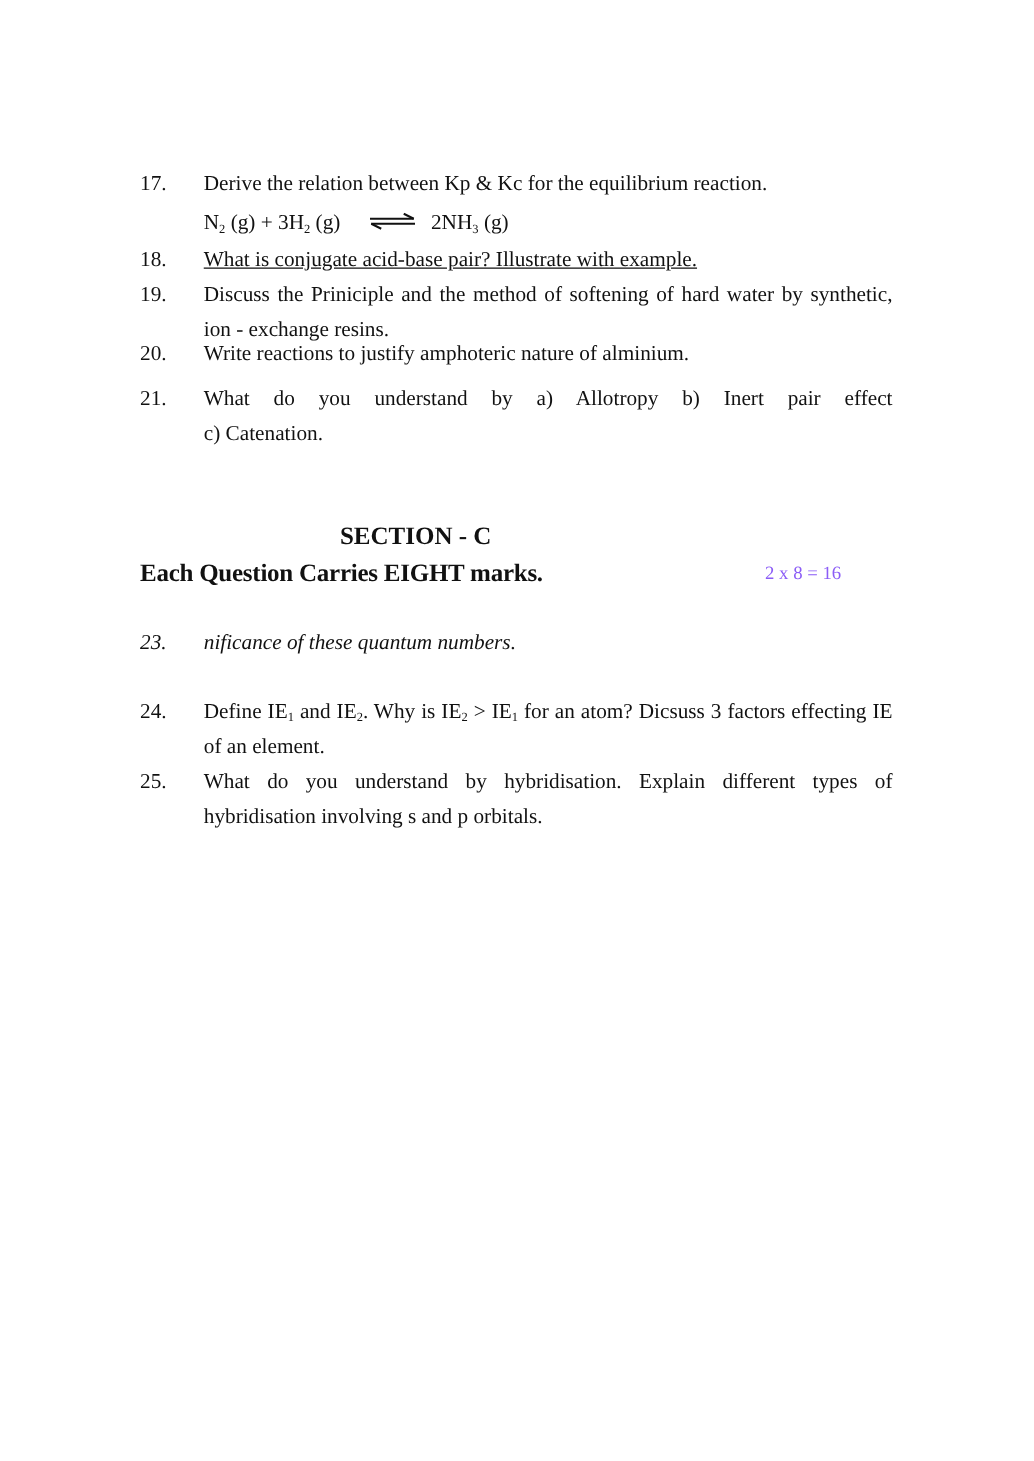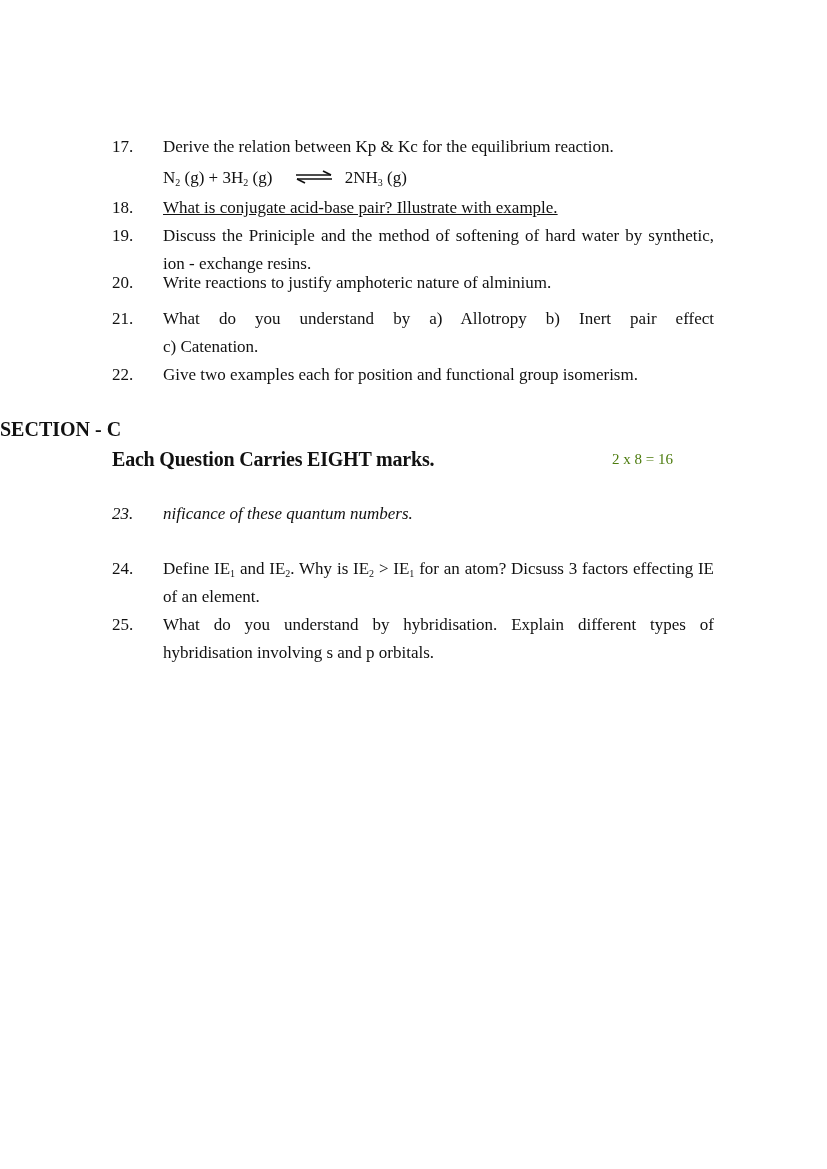--- a/index.html
+++ b/index.html
@@ -63,40 +63,41 @@
       width: 38px;
       height: 14px;
       margin: 0 8px 0 18px;
       vertical-align: -1px;
     }
     .section-title {
       position: absolute;
       left: 0;
       width: 665px;
       top: 416px;
+      text-align: center;
       font-weight: bold;
       font-size: 20px;
       line-height: 26px;
     }
     .section-note {
       position: absolute;
       left: 112px;
       top: 448px;
       font-size: 20px;
       line-height: 22px;
       font-weight: bold;
       letter-spacing: -0.2px;
     }
     .section-marks {
       position: absolute;
       left: 612px;
       top: 448px;
       font-size: 15px;
       line-height: 22px;
-      color: #4d7c0f;
+      color: #8b5cf6;
     }
     sub.ie {
       font-size: 10px;
       vertical-align: -3px;
       line-height: 0;
     }
   </style>
 </head>
 <body>
 
@@ -132,24 +133,20 @@
     <span class="q-num">20.</span>
     <div class="q-text">Write reactions to justify amphoteric nature of alminium.</div>
   </div>
 
   <div class="q" style="top:305px;">
     <span class="q-num">21.</span>
     <div class="q-text last-justify wide">What do you understand by a) Allotropy  b) Inert pair effect</div>
     <div class="q-text">c)  Catenation.</div>
   </div>
 
-  <div class="q" style="top:361px;">
-    <span class="q-num">22.</span>
-    <div class="q-text">Give two examples each for position and functional group isomerism.</div>
-  </div>
 
   <div class="section-title">SECTION - C</div>
   <div class="section-note">Each Question Carries EIGHT marks.</div>
   <div class="section-marks">2 x 8 = 16</div>
 
   <div class="q" style="top:500px;font-style:italic;">
     <span class="q-num">23.</span>
     <div class="q-text">nificance of these quantum numbers.</div>
   </div>
 

